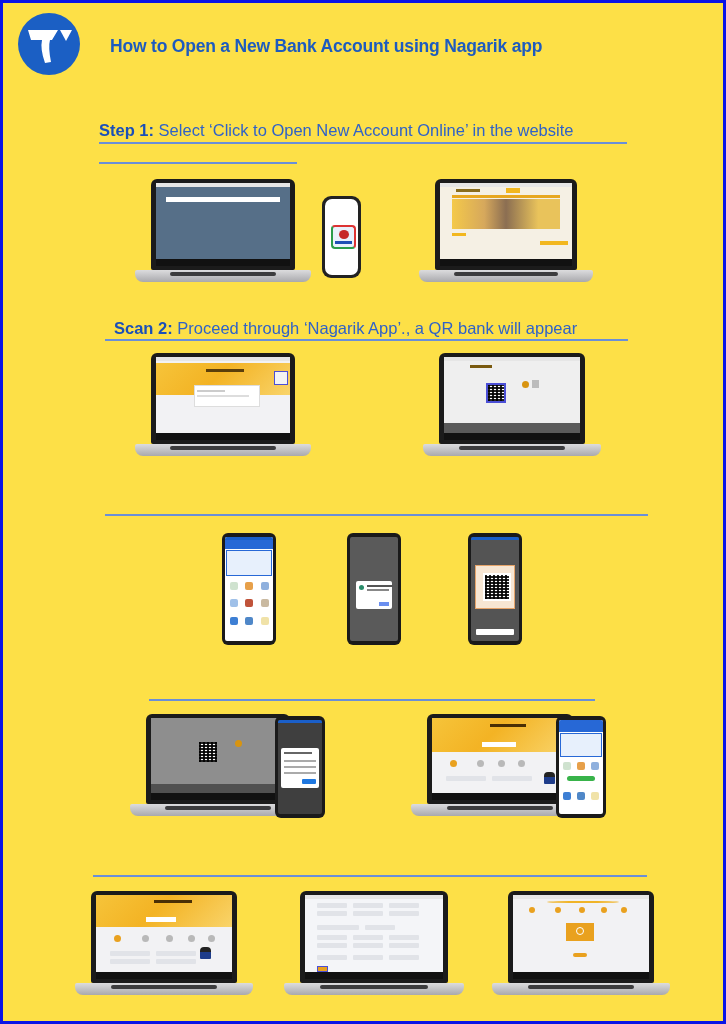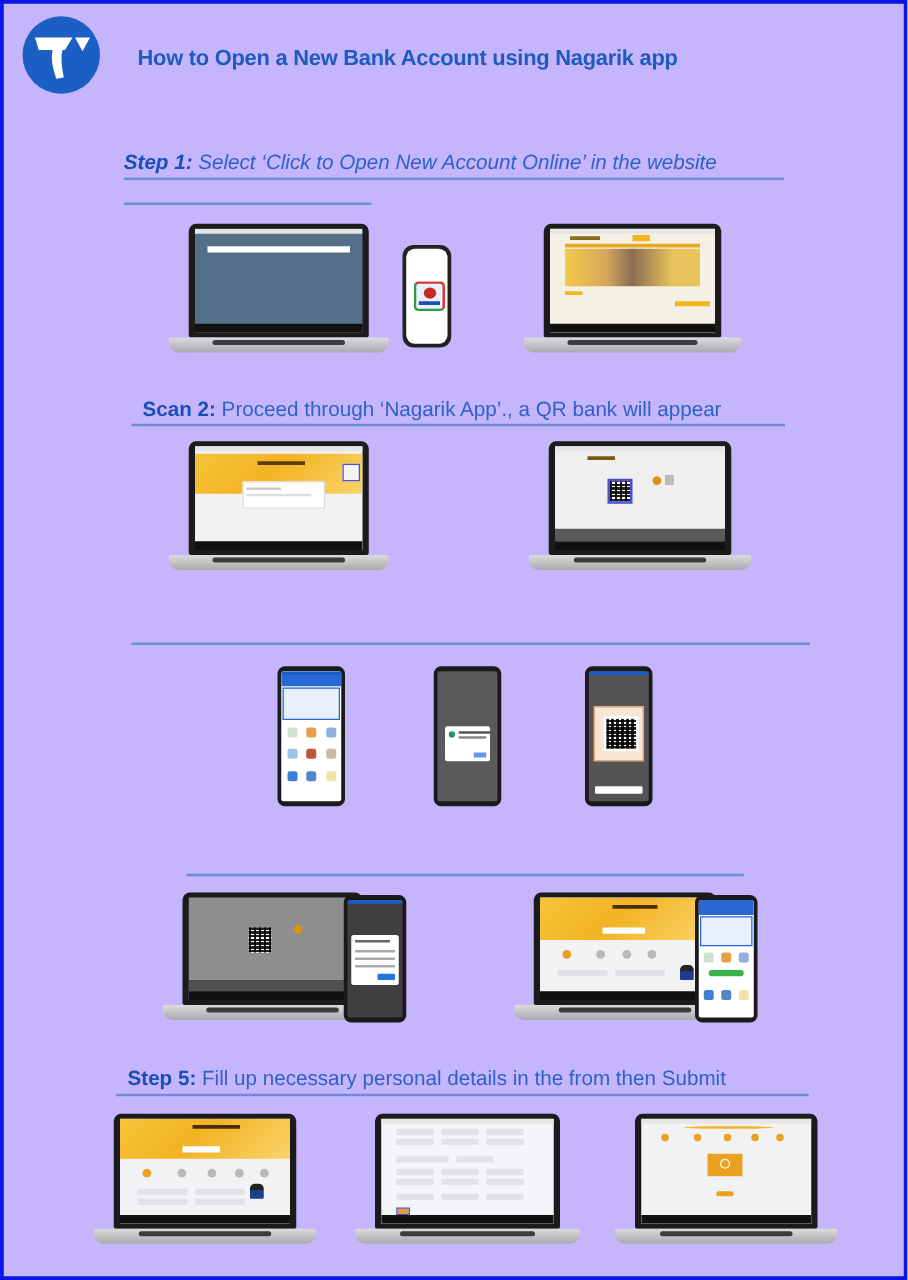--- a/index.html
+++ b/index.html
@@ -1,18 +1,18 @@
 <!DOCTYPE html>
 <html><head>
 <meta charset="utf-8">
 <style>
   * { box-sizing: border-box; margin: 0; padding: 0; }
   html, body { width: 726px; height: 1024px; background: #fff; overflow: hidden; }
   body { font-family: "Liberation Sans", "DejaVu Sans", sans-serif; position: relative; }
-  .frame { position: absolute; left: 0; top: 0; width: 726px; height: 1024px; border: 3px solid #0a14e6; background: #c4b5fd; }
+  .frame { position: absolute; left: 0; top: 0; width: 726px; height: 1024px; border: 3px solid #0a14e6; background: #fde047; }
 
   .logo { position: absolute; left: 15px; top: 10px; width: 62px; height: 62px; border-radius: 50%; background: #1b5fc4; overflow: hidden; }
   .title { position: absolute; left: 107px; top: 33px; font-size: 17.5px; font-weight: bold; color: #1d5bbf; letter-spacing: -0.2px; white-space: nowrap; }
 
   .step { position: absolute; color: #2f62c8; font-size: 16.5px; white-space: nowrap; }
   .step b { color: #1a4fb8; font-weight: bold; }
   .uline { position: absolute; height: 1.5px; background: #6a8fd8; }
 
   
   .laptop { position: absolute; }
@@ -44,21 +44,21 @@
 <div class="frame">
 
   <div class="logo">
     <svg width="62" height="62" viewBox="0 0 62 62">
       <path d="M10 17 L40 17 L34 27 L32 27 Q30 34 33 49 L27 50 Q22 36 24 27 L13 27 Z" fill="#fff"></path>
       <path d="M42 17 L54 17 L48 28 Z" fill="#fff"></path>
     </svg>
   </div>
   <div class="title">How to Open a New Bank Account using Nagarik app</div>
 
-  <div class="step" style="left:96px; top:118px;font-style:italic;">
+  <div class="step" style="left:96px; top:118px;">
     <b>Step 1:</b>
     <span>Select ‘Click to Open New Account Online’ in the website</span>
   </div>
   <div class="uline" style="left:96px; top:139px; width:528px;"></div>
   <div class="uline" style="left:96px; top:159px; width:198px;"></div>
 
   <div class="laptop" style="left:132px; top:176px; width:176px; height:103px;">
     <div class="lid">
         <div class="scr" style="background:#566f88;">
       <div style="position:absolute;left:0;right:0;top:0;height:4px;background:#e6e6e6;"></div>
@@ -222,24 +222,20 @@
       <div class="gridicon" style="left:4px;top:42px;background:#cfe2cf;"></div>
       <div class="gridicon" style="left:18px;top:42px;background:#e7a04a;"></div>
       <div class="gridicon" style="left:32px;top:42px;background:#8fb0dd;"></div>
       <div style="position:absolute;left:8px;top:56px;width:28px;height:5px;background:#38b34a;border-radius:3px;"></div>
       <div class="gridicon" style="left:4px;top:72px;background:#3d7fd4;"></div>
       <div class="gridicon" style="left:18px;top:72px;background:#4f87c8;"></div>
       <div class="gridicon" style="left:32px;top:72px;background:#f0e2a8;"></div>
     </div>
   </div>
 
-  <div class="step" style="left:99px; top:851px;">
-    <b>Step 5:</b>
-    <span>Fill up necessary personal details in the from then Submit</span>
-  </div>
   <div class="uline" style="left:90px; top:872px; width:554px;"></div>
 
   <div class="laptop" style="left:72px; top:888px; width:178px; height:104px;">
     <div class="lid">
         <div class="scr">
       <div class="yellow-hero" style="height:32px;"></div>
       <div style="position:absolute;left:58px;top:5px;width:38px;height:3px;background:#4a2f05;"></div>
       <div style="position:absolute;left:50px;top:22px;width:30px;height:5px;background:#fff;"></div>
       <div class="dot on" style="left:18px;top:40px;width:7px;height:7px;"></div>
       <div class="dot" style="left:46px;top:40px;width:7px;height:7px;"></div>

